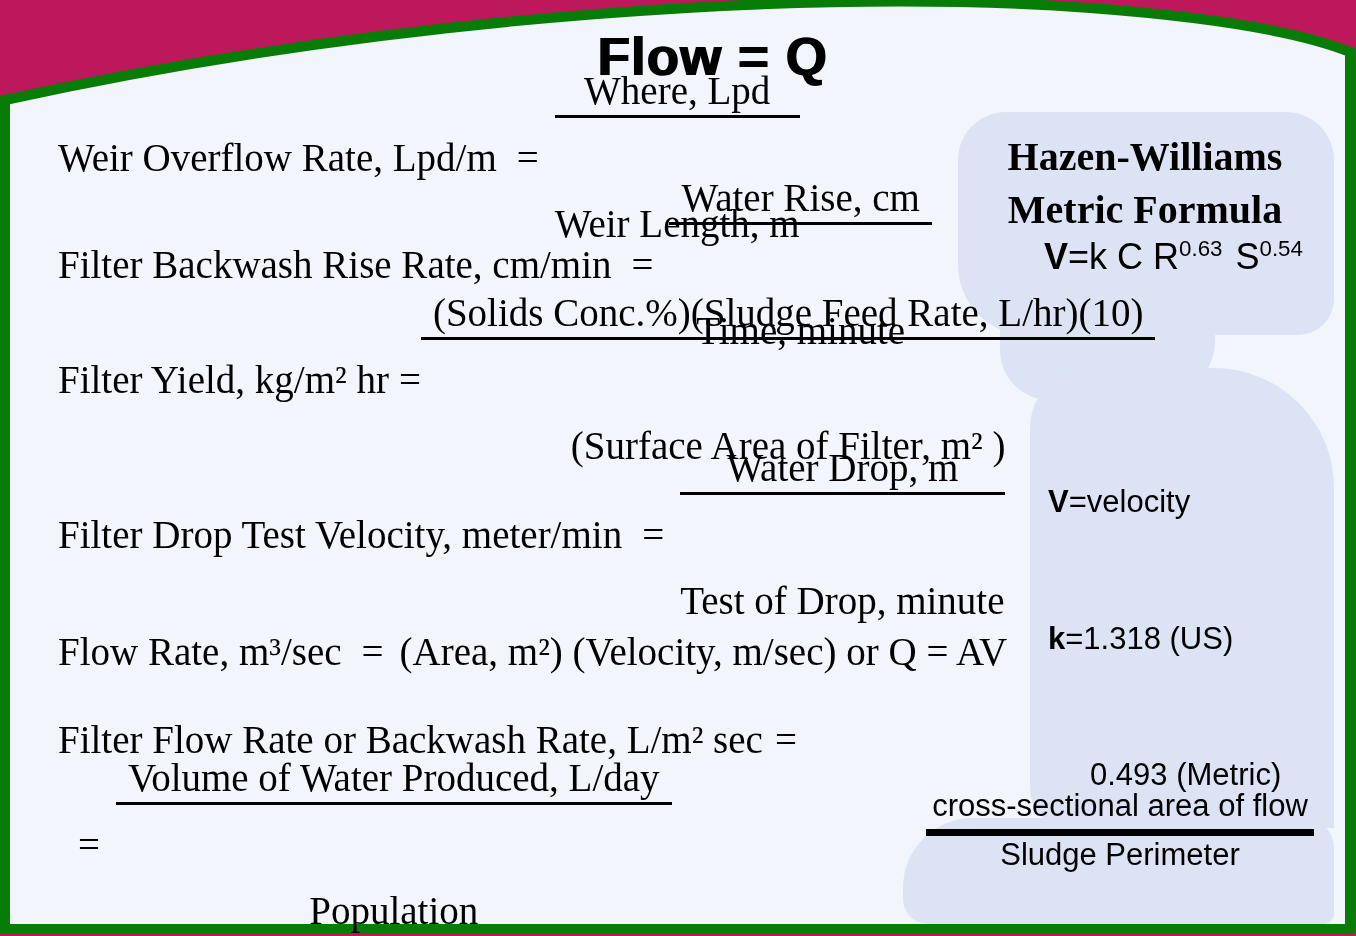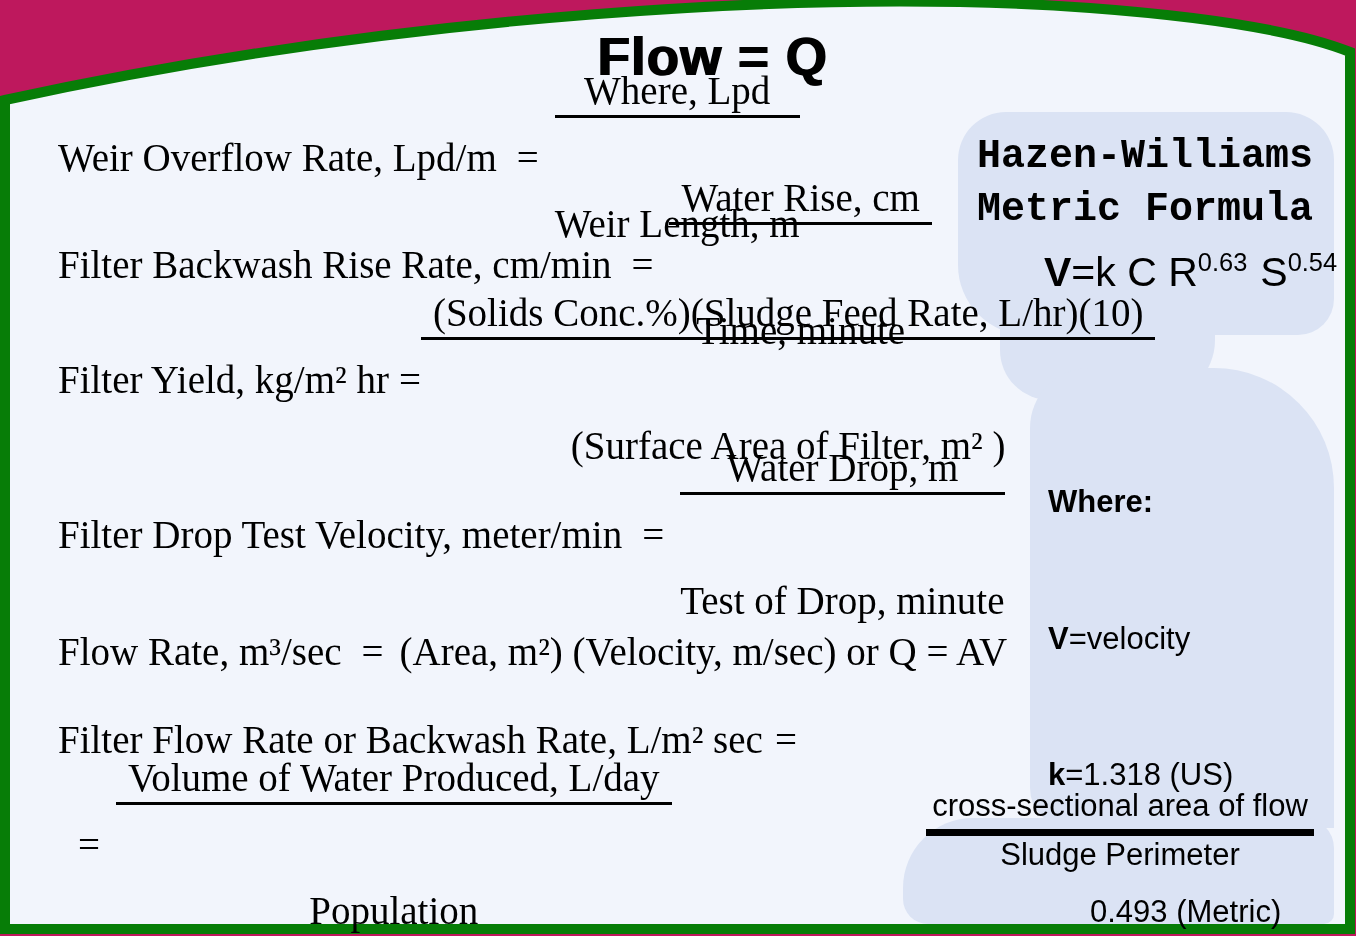--- a/index.html
+++ b/index.html
@@ -19,23 +19,23 @@
          letter-spacing:1px;text-shadow:1.6px 0 0 currentColor;}
 
   .row{position:absolute;left:58px;height:120px;display:flex;align-items:center;
        font-size:39px;white-space:pre;line-height:1.05;}
   .row .eq{margin:0 16px 0 20px;}
   .frac{display:inline-block;text-align:center;vertical-align:middle;}
   .frac .num{display:block;border-bottom:3px solid #000;padding:0 12px 3px;white-space:pre;}
   .frac .den{display:block;padding-top:4px;white-space:pre;}
   .row-single{height:66px;}
   .hz-title{position:absolute;left:955px;top:130px;width:380px;text-align:center;
-            font-family:Liberation Mono, monospace;font-weight:700;font-size:40px;line-height:53px;}
-  .hz-formula{position:absolute;left:1044px;top:248px;font-family:"Liberation Sans", sans-serif;
-              font-size:41px;white-space:pre;}
+            font-family:Liberation Serif, serif;font-weight:700;font-size:40px;line-height:53px;}
+  .hz-formula{position:absolute;left:1044px;top:236px;font-family:"Liberation Sans", sans-serif;
+              font-size:36px;white-space:pre;}
   .hz-formula b{font-weight:700;}
   .hz-formula sup{font-size:0.62em;}
   .hz-formula .sp{margin-left:13px;}
 
   .hz-where{position:absolute;left:1048px;top:388px;font-family:"Liberation Sans", sans-serif;
             font-size:31px;line-height:45.5px;white-space:pre;}
   .hz-where .hd{font-weight:700;}
   .wl b{font-weight:700;}
   .wl.ind1{padding-left:42px;}
 
@@ -116,21 +116,20 @@
   </div>
 
   <div class="hz-title">
     <span style="display:block;">Hazen-Williams</span>
     <span style="display:block;">Metric Formula</span>
   </div>
 
   <div class="hz-formula"><b>V</b><span>=k C R</span><sup>0.63</sup><span class="sp">S</span><sup>0.54</sup></div>
 
   <div class="hz-where">
-    <div class="hd">Where:</div>
     <div class="wl"><b>V</b><span>=velocity</span></div>
     <div class="wl"><b>k</b><span>=1.318 (US)</span></div>
     <div class="wl ind1"><span>0.493 (Metric)</span></div>
     
     
     
     
     
     
   </div>

